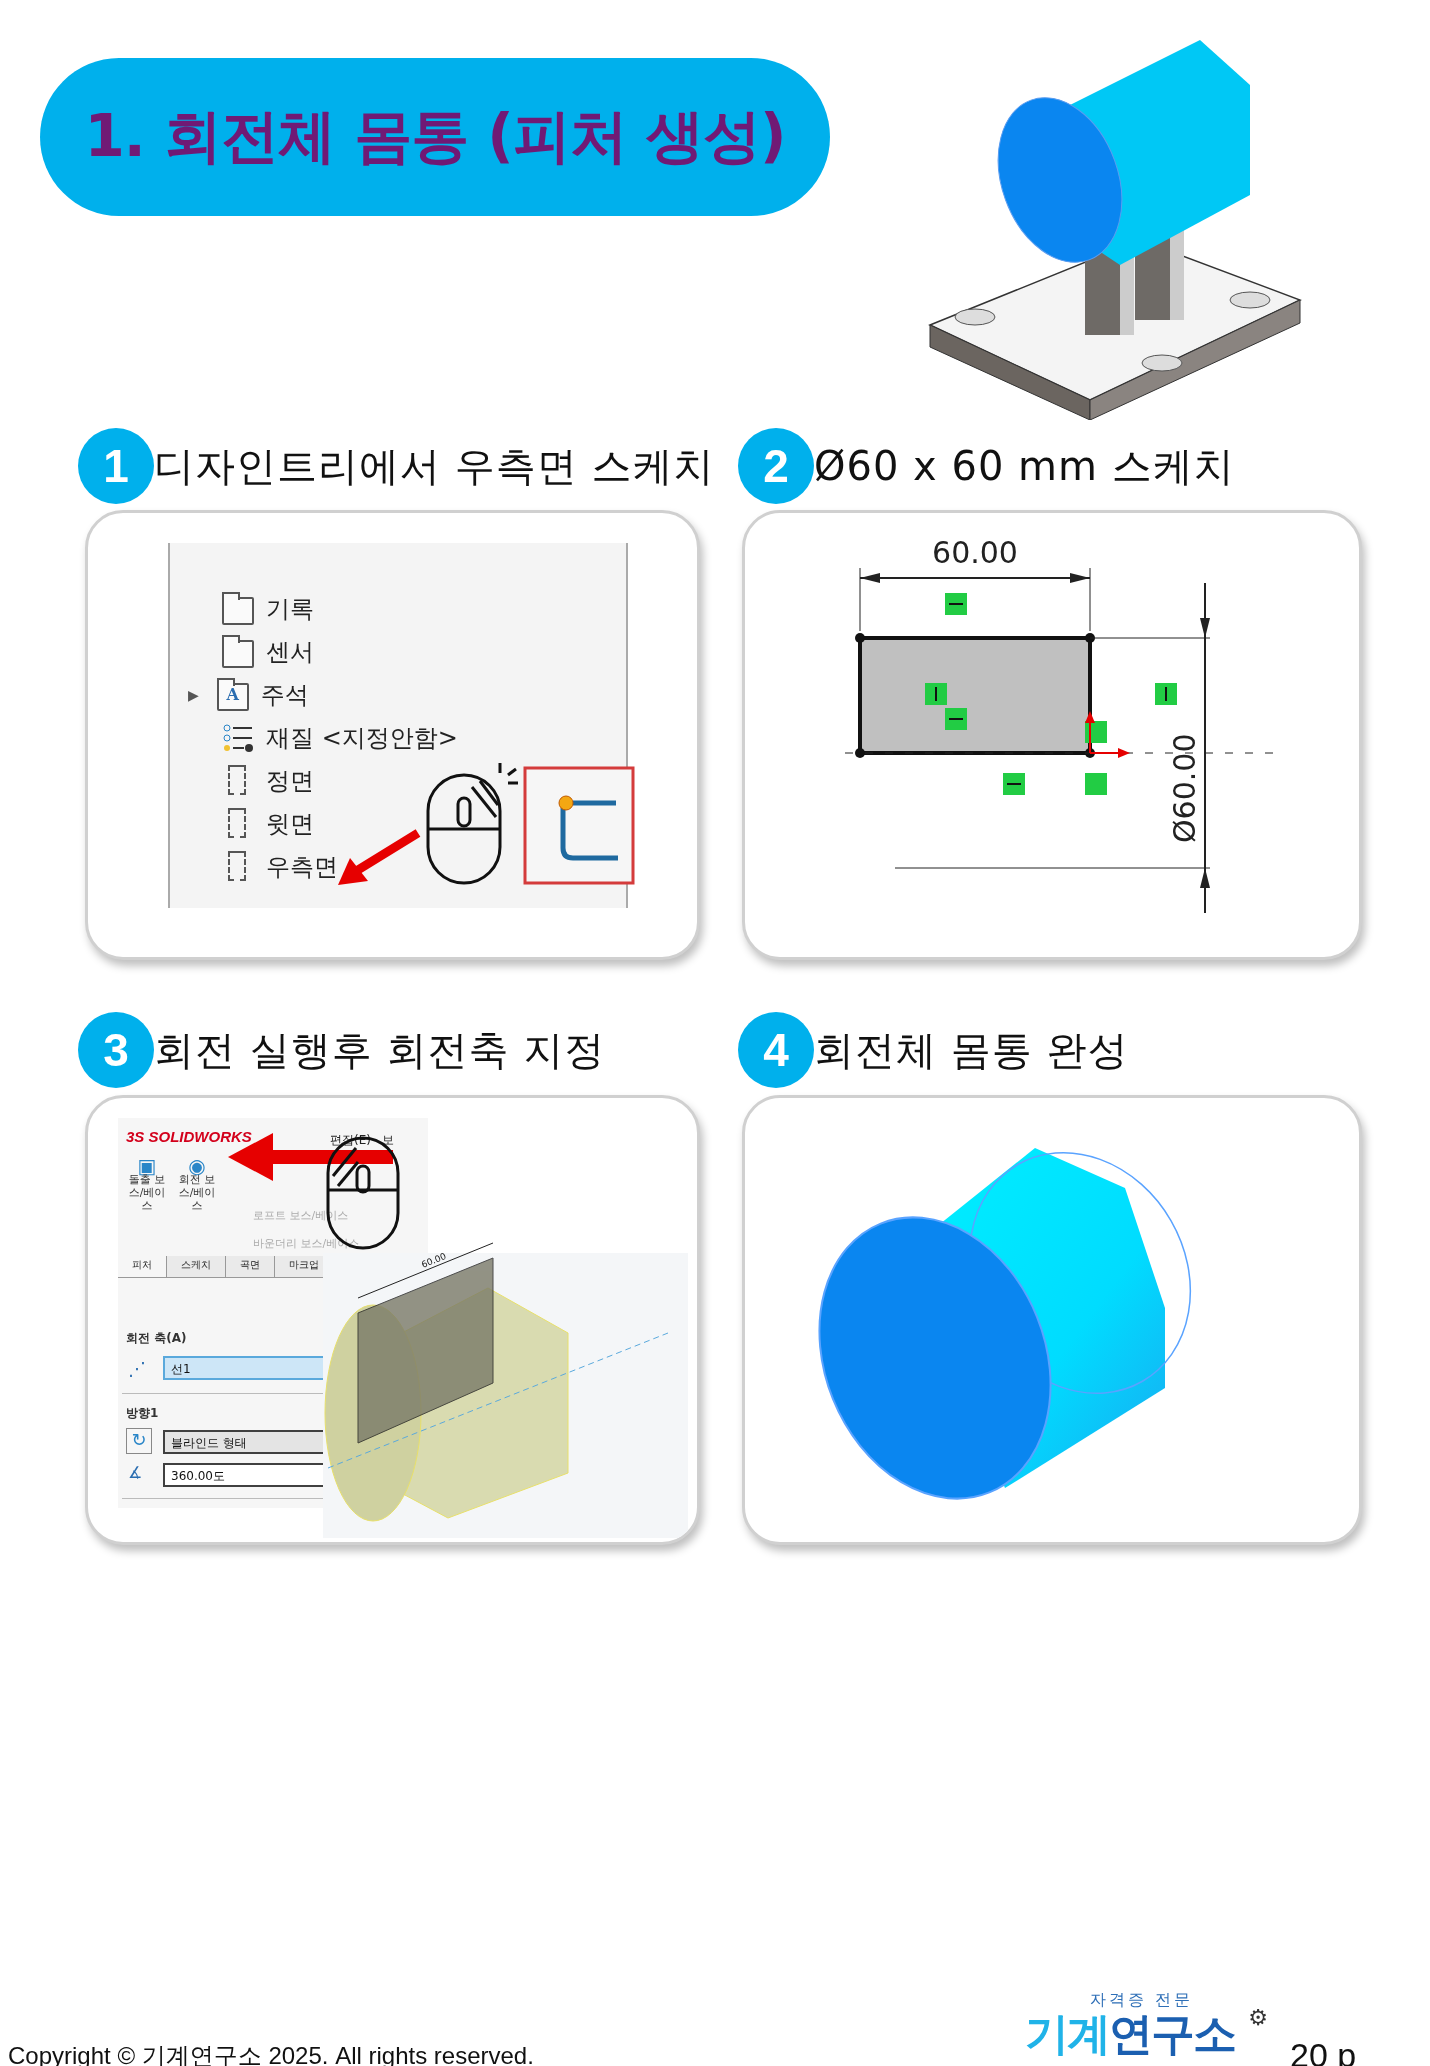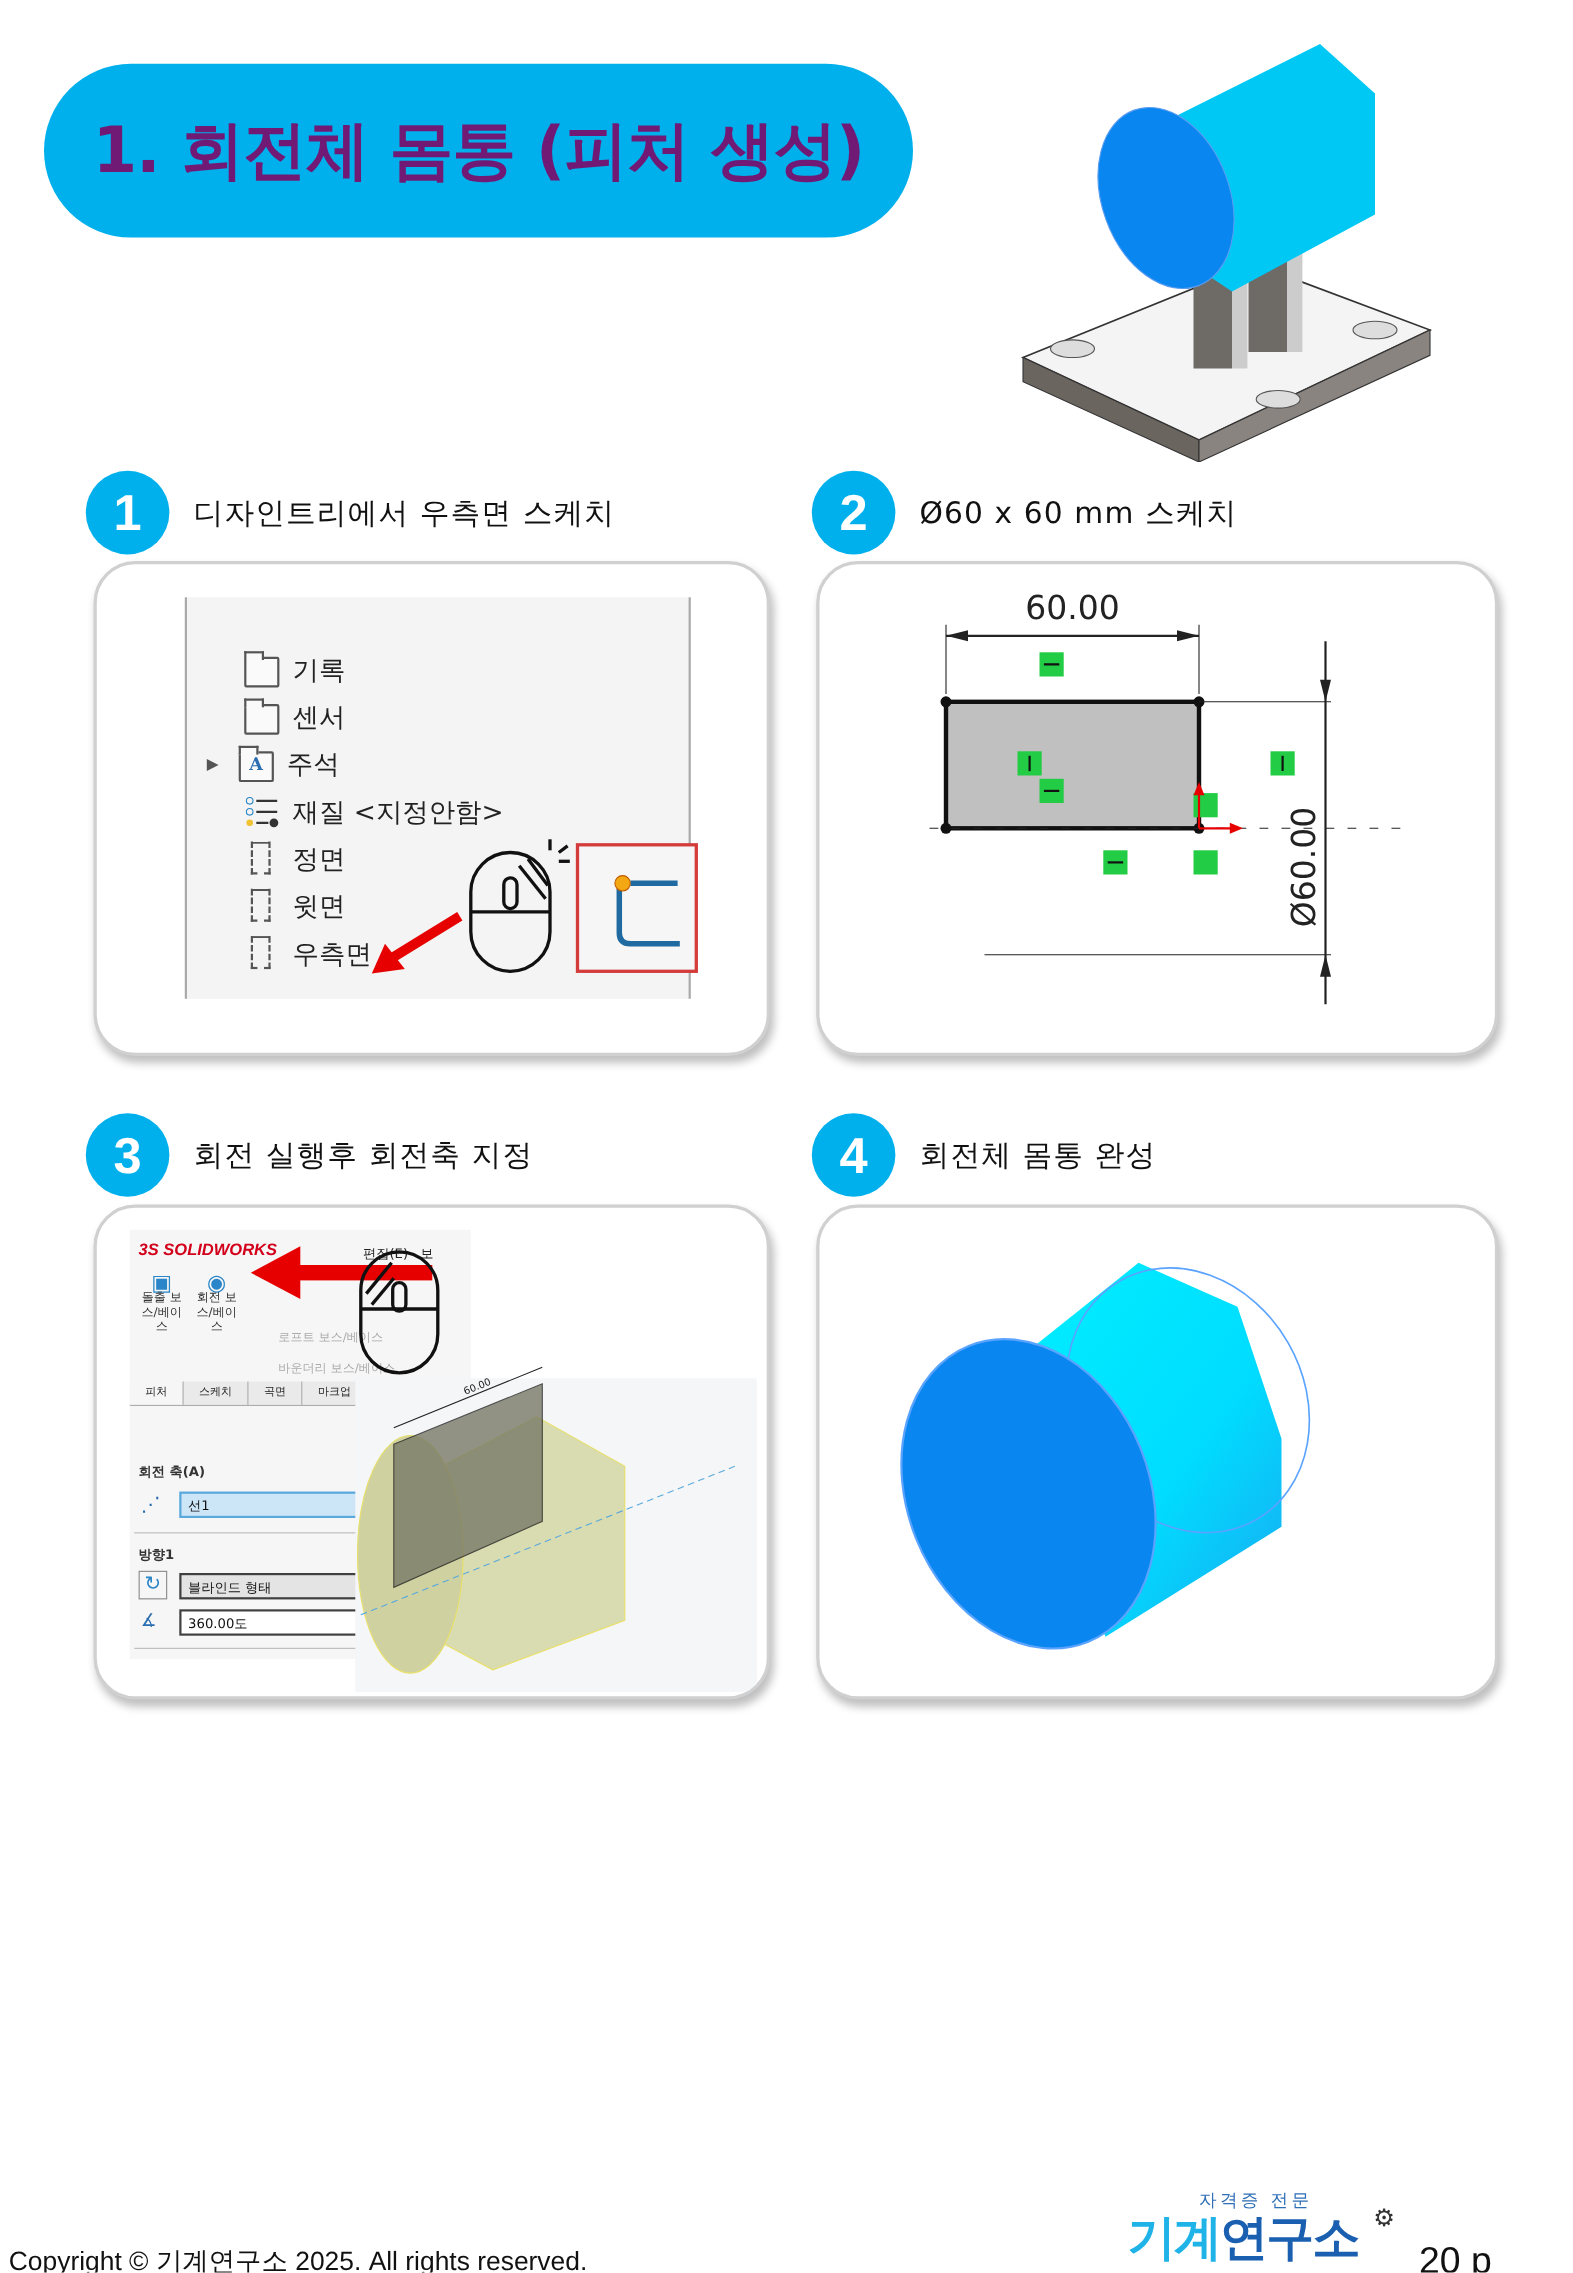--- a/index.html
+++ b/index.html
@@ -19,21 +19,21 @@
   }
   .hero { position: absolute; left: 910px; top: 25px; width: 410px; height: 395px; }
 
   .step-head { position: absolute; display: flex; align-items: center; }
   .step-num {
     width: 76px; height: 76px; border-radius: 50%; background: #00b0ec;
     color: #fff; font-weight: bold; font-size: 46px;
     display: flex; align-items: center; justify-content: center;
     font-family: "Liberation Sans", sans-serif;
   }
-  .step-label { font-size: 27px; margin-left: 22px; color: #111; letter-spacing: 1px; }
+  .step-label { font-size: 40px; margin-left: 0; color: #111; letter-spacing: 1px; }
 
   .card {
     position: absolute; background: #fff; border: 3px solid #d0d0d0; border-radius: 38px;
     box-shadow: 3px 6px 8px rgba(0,0,0,0.25);
     overflow: hidden;
   }
   .card svg { position: absolute; left: 0; top: 0; }
 
   .tree { position: absolute; left: 80px; top: 30px; width: 460px; height: 365px;
     background: #f4f4f4; border-left: 2px solid #aaa; border-right: 2px solid #aaa; }

